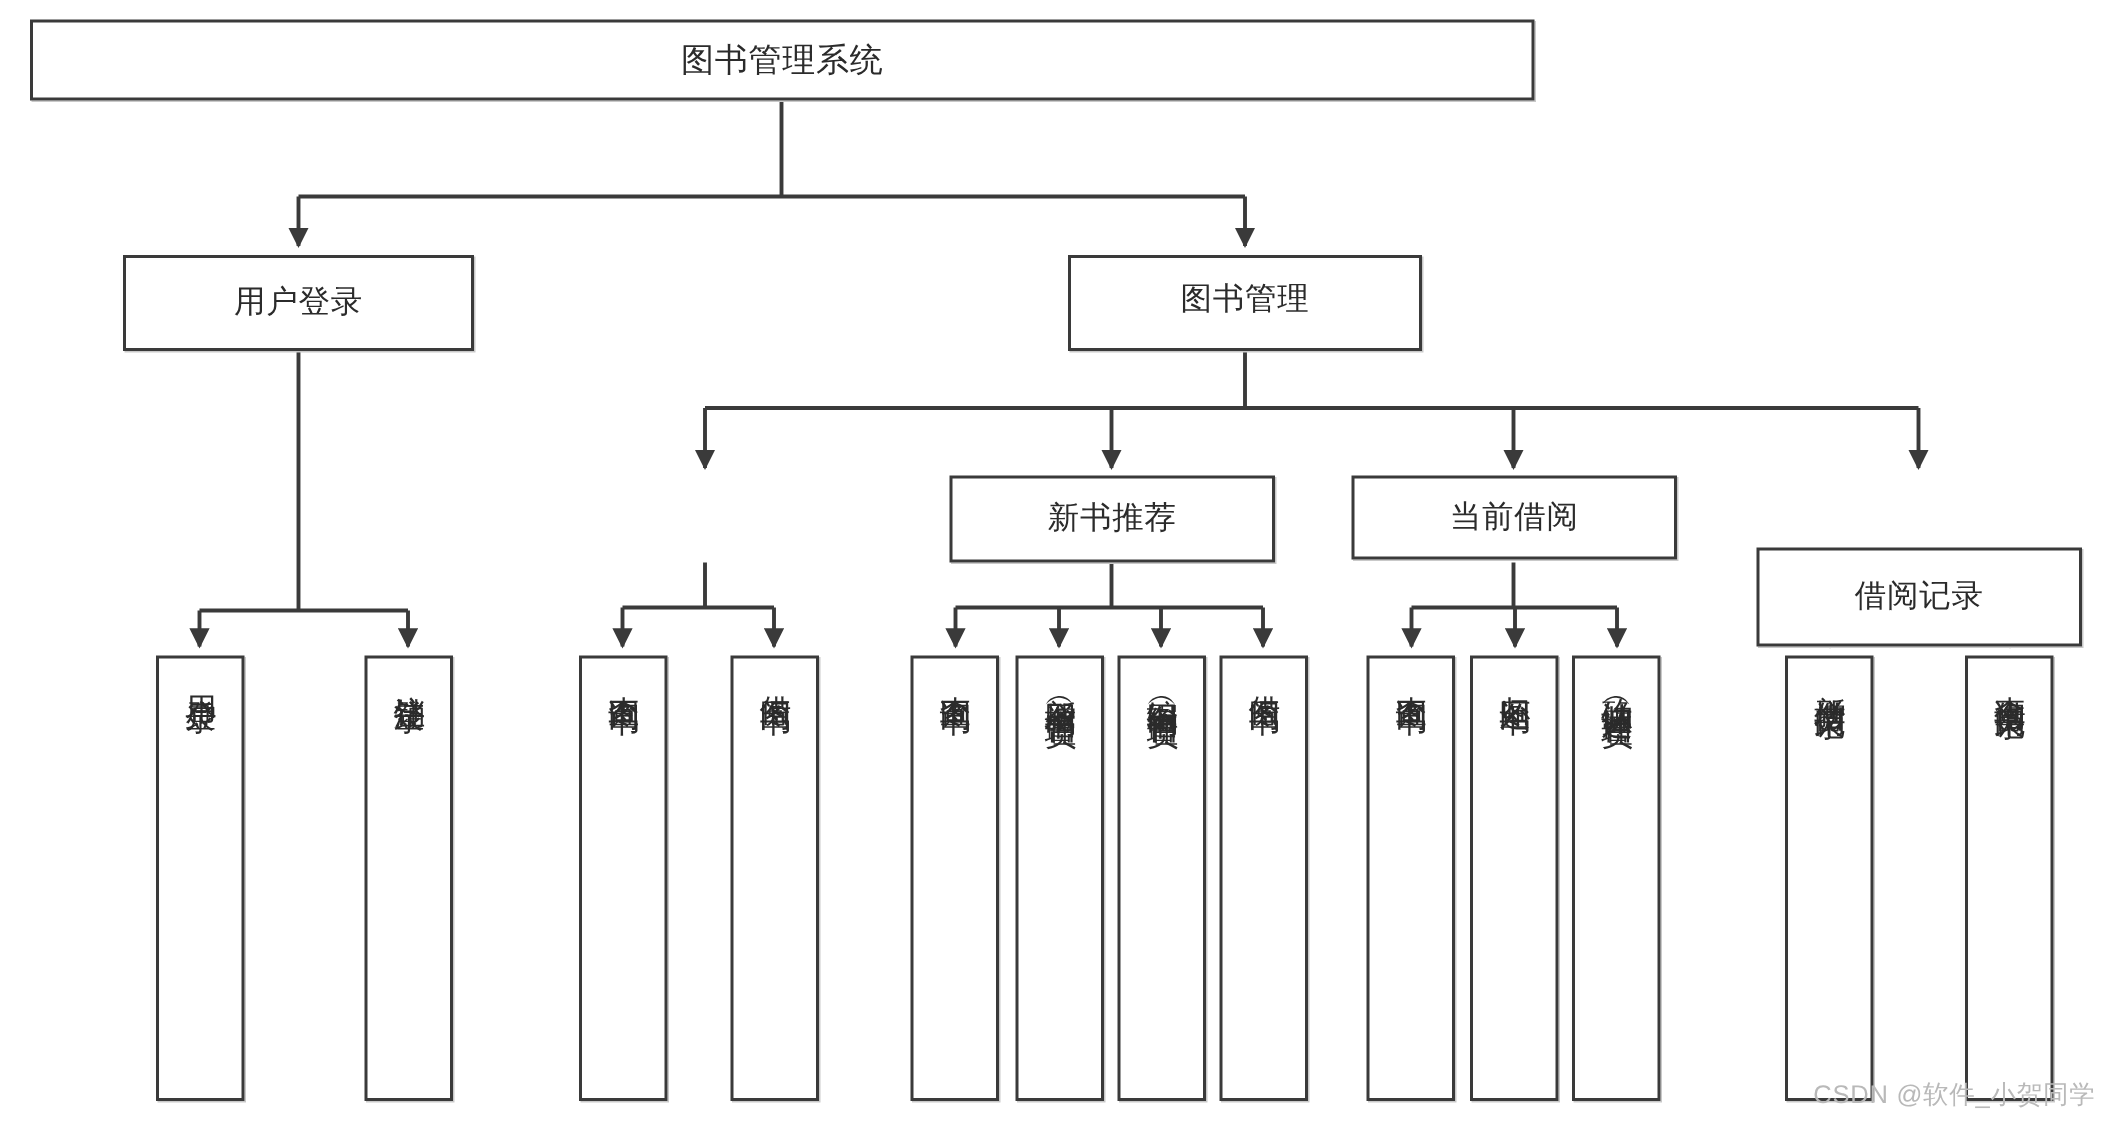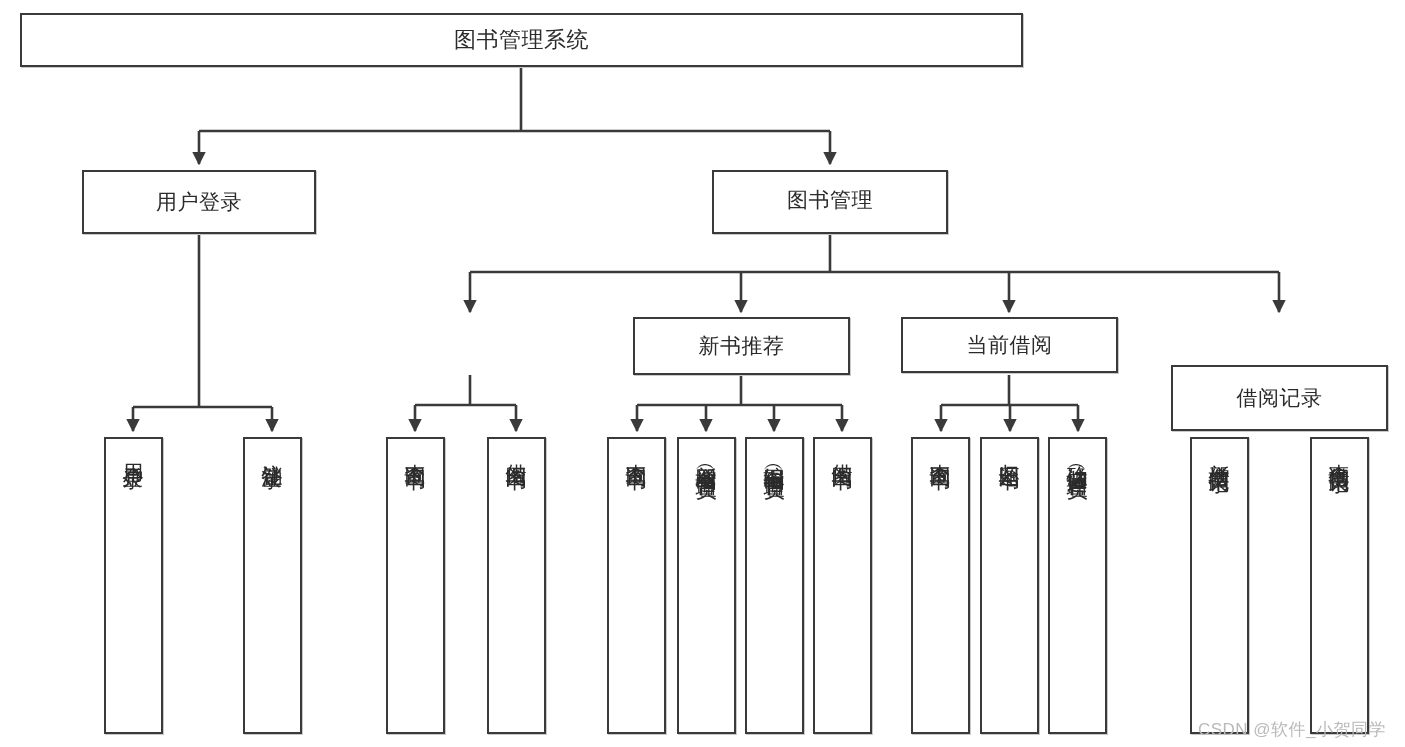--- a/index.html
+++ b/index.html
@@ -60,21 +60,21 @@
     text-orientation: upright;
     font-size: 21px;
     letter-spacing: 2px;
     line-height: 1;
   }
   .node.vert.tall .label {
     padding-top: 2px;
   }
   #watermark {
     position: absolute;
-    right: 19px;
+    right: 8px;
     bottom: 6px;
     font-size: 17px;
     color: #b9b9b9;
     letter-spacing: 0.5px;
     user-select: none;
   }
 </style>
 </head>
 <body>
 

